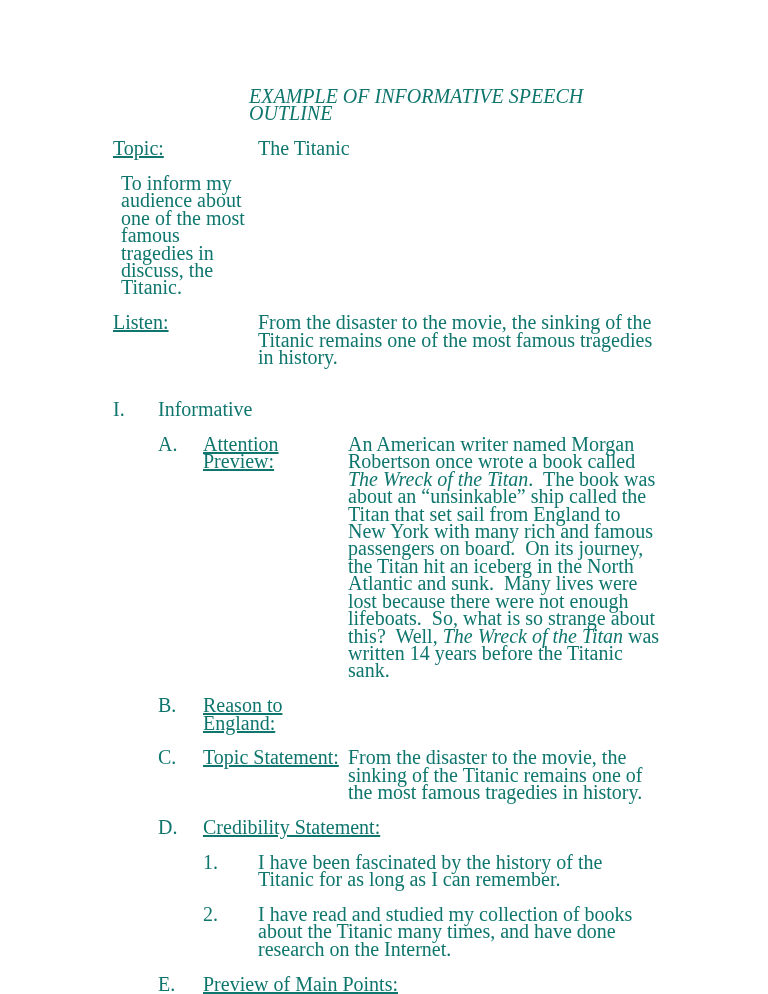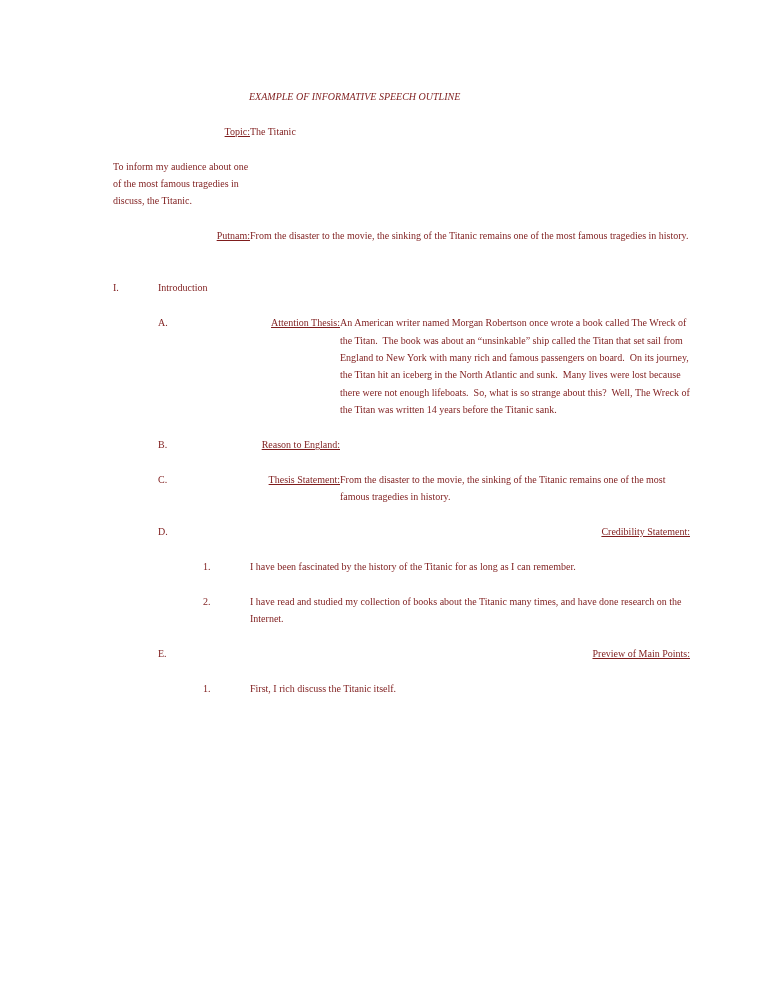--- a/index.html
+++ b/index.html
@@ -5,36 +5,36 @@
   html, body {
     margin: 0;
     padding: 0;
     background: #ffffff;
   }
   .page {
     position: relative;
     width: 768px;
     height: 994px;
     background: #ffffff;
-    color: #7f1d1d;
+    color: #0f766e;
     font-family: "Liberation Serif", "DejaVu Serif", serif;
-    font-size: 10px;
+    font-size: 20px;
     line-height: 17.4px;
     box-sizing: border-box;
-    padding: 88px 78px 0 113px;
+    padding: 88px 108px 0 113px;
     overflow: hidden;
   }
   .title-line {
     margin-left: 136px;
     font-style: italic;
   }
   .plain-line { }
-  .u { text-decoration: underline; text-align: right; }
-  .pre { white-space: pre-wrap; }
-  .it { }
+  .u { text-decoration: underline; }
+  .pre { white-space: pre-wrap; margin-left: 8px; }
+  .it { font-style: italic; }
   .meta-row {
     display: grid;
     grid-template-columns: 137px 1fr;
     margin-top: 17.4px;
   }
   .sec-row {
     display: grid;
     grid-template-columns: 45px 1fr;
     margin-top: 34.8px;
   }
@@ -65,43 +65,43 @@
     <span class="u">Topic:</span>
     <span class="pre">The Titanic</span>
   </div>
 
 
   <div class="meta-row">
     <span class="pre">To inform my audience about one of the most famous tragedies in discuss, the Titanic.</span>
   </div>
 
   <div class="meta-row">
-    <span class="u">Putnam:</span>
+    <span class="u">Listen:</span>
     <span class="pre">From the disaster to the movie, the sinking of the Titanic remains one of the most famous tragedies in history.</span>
   </div>
 
   <div class="sec-row">
     <span>I.</span>
-    <span>Introduction</span>
+    <span>Informative</span>
   </div>
 
   <div class="item-row">
     <span>A.</span>
-    <span class="u">Attention Thesis:</span>
+    <span class="u">Attention Preview:</span>
     <span class="pre"><span>An American writer named Morgan Robertson once wrote a book called </span><span class="it">The Wreck of the Titan</span><span>.  The book was about an “unsinkable” ship called the Titan that set sail from England to New York with many rich and famous passengers on board.  On its journey, the Titan hit an iceberg in the North Atlantic and sunk.  Many lives were lost because there were not enough lifeboats.  So, what is so strange about this?  Well, </span><span class="it">The Wreck of the Titan</span><span> was written 14 years before the Titanic sank.</span></span>
   </div>
 
   <div class="item-row">
     <span>B.</span>
     <span class="u">Reason to England:</span>
   </div>
 
   <div class="item-row">
     <span>C.</span>
-    <span class="u">Thesis Statement:</span>
+    <span class="u">Topic Statement:</span>
     <span class="pre">From the disaster to the movie, the sinking of the Titanic remains one of the most famous tragedies in history.</span>
   </div>
 
   <div class="item-row wide">
     <span>D.</span>
     <span class="u">Credibility Statement:</span>
   </div>
 
   <div class="sub-row">
     <span>1.</span>

